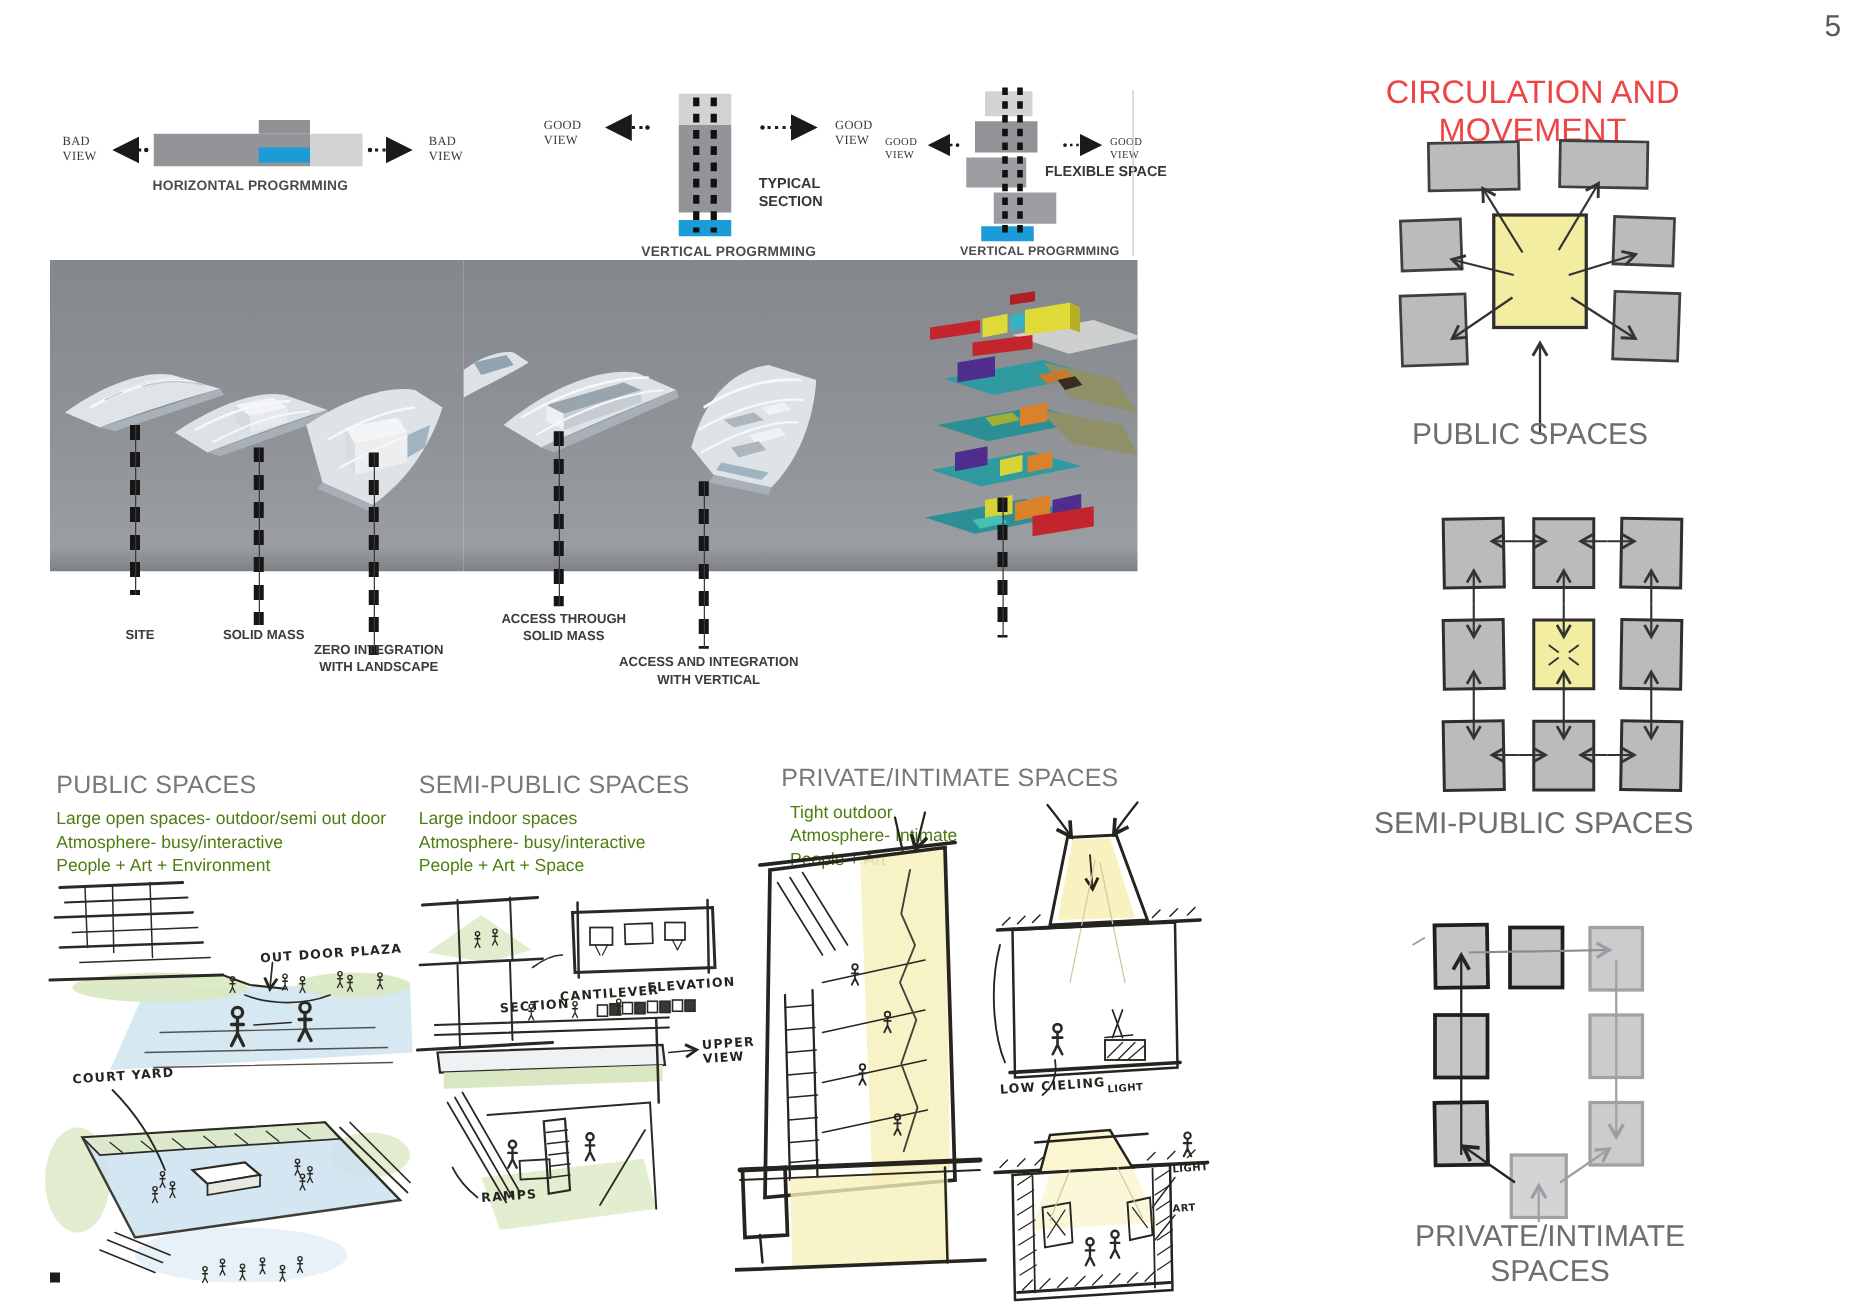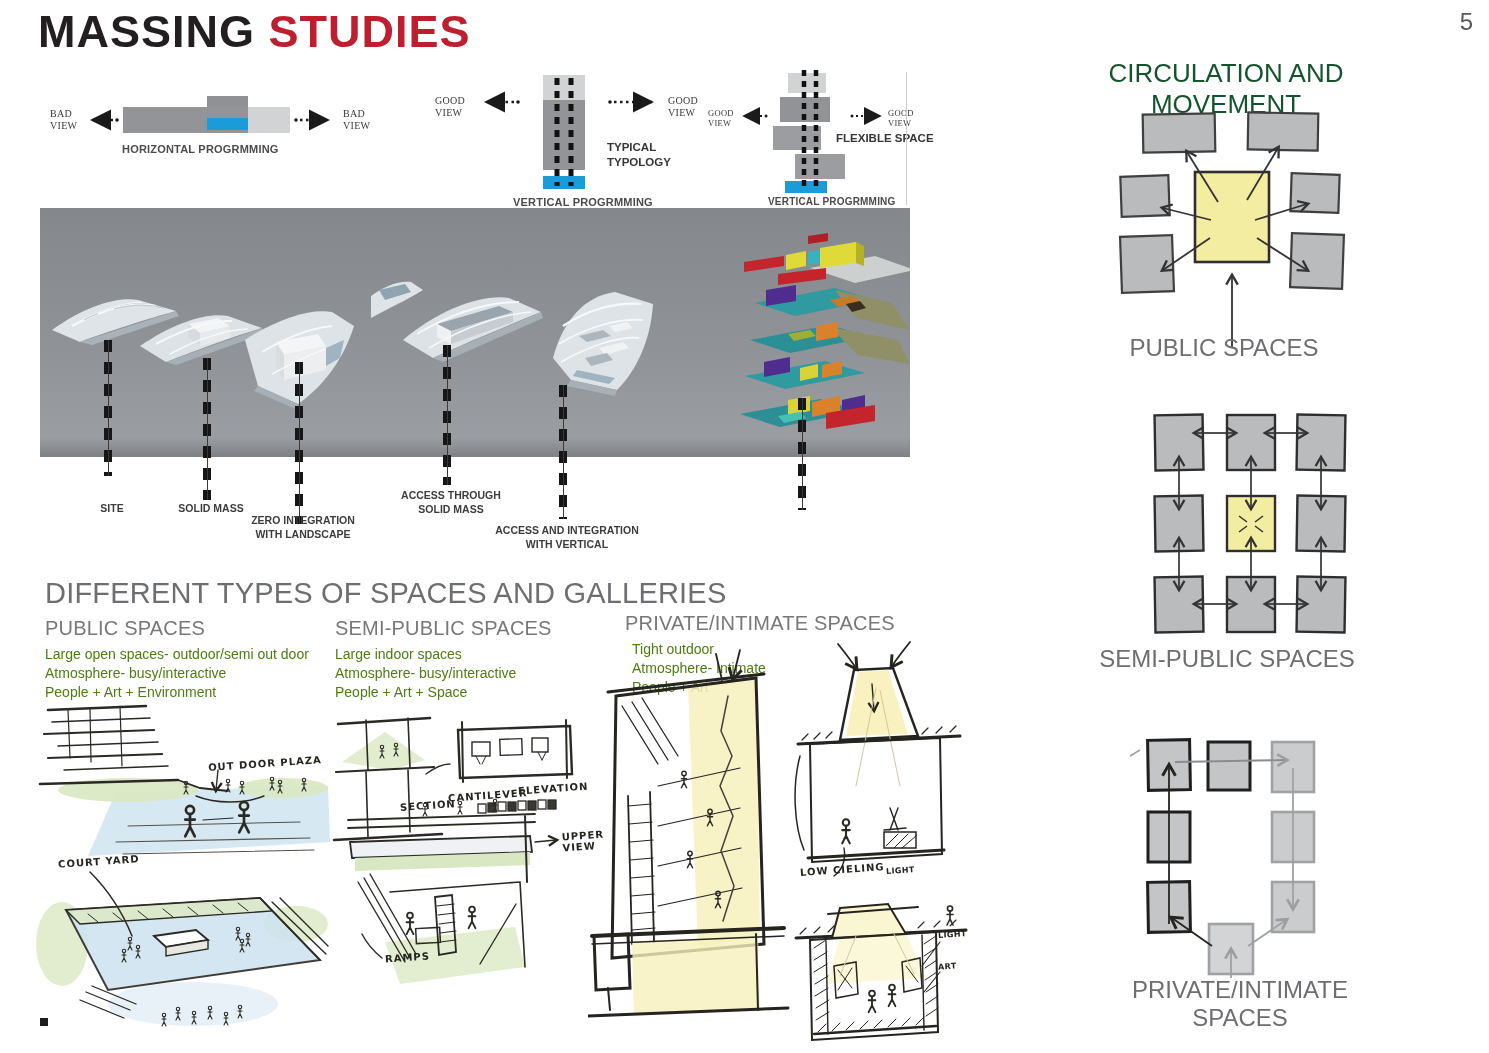--- a/index.html
+++ b/index.html
@@ -21,21 +21,21 @@
   .panel{background:linear-gradient(180deg,#84888d 0%,#8f9397 55%,#9a9da1 92%,#7d8084 100%);}
   
   .leader{width:8px;background:repeating-linear-gradient(180deg,#161616 0 12px,rgba(0,0,0,0) 12px 22px);}
   .leader::before{content:"";position:absolute;left:3.5px;top:0;bottom:0;width:1px;background:#3a3a3a;}
   .mlabel{font-size:10.5px;font-weight:bold;color:#3d3b3c;line-height:1.3;}
   
   .bigcap{font-size:29px;color:#6d6e71;letter-spacing:.2px;}
   .coltitle{font-size:20px;color:#77787b;letter-spacing:.2px;}
   .colbody{font-size:14px;color:#4d7c0f;line-height:1.34;}
   
-  .circhead{font-size:26px;color:#14532d;}
+  .circhead{font-size:26px;color:#ef4444;}
   .circlbl{font-size:24px;color:#6d6e71;}
   
   .hand{font-family:"DejaVu Sans",sans-serif;font-size:10px;font-weight:bold;color:#26241f;
         letter-spacing:1px;transform:rotate(-4deg);}
   .hand.tiny{font-size:8px;letter-spacing:.4px;}
   .crop-line{width:1px;background:#c9cacb;}
 </style>
 </head>
 <body>
 
@@ -55,24 +55,20 @@
       <marker id="chevD" viewBox="0 0 10 10" refX="7" refY="5" markerWidth="9" markerHeight="9" orient="auto">
         <path d="M1,1 L8,5 L1,9" fill="none" stroke="#26241f" stroke-width="1.8"></path>
       </marker>
       <g id="fig">
         <circle cx="0" cy="-5" r="1.7" fill="none" stroke="#2b2924" stroke-width="1.1"></circle>
         <path d="M0,-3.3 L0,2 M0,2 L-2,6 M0,2 L2,6 M-2,-1 L2,-1" fill="none" stroke="#2b2924" stroke-width="1.1"></path>
       </g>
     </defs>
   </svg>
 
-  <div class="abs title">
-    <span>MASSING</span>
-    <span class="red">STUDIES</span>
-  </div>
   <div class="abs pagenum">5</div>
 
   <svg class="abs" style="left:40px;top:85px" width="330" height="85" viewBox="0 0 330 85">
     <rect x="83" y="22" width="125" height="26" fill="#929497"></rect>
     <rect x="208" y="22" width="42" height="26" fill="#d1d3d4"></rect>
     <rect x="167" y="11" width="41" height="11" fill="#8f9194"></rect>
     <rect x="167" y="33" width="41" height="12" fill="#1b9cd8"></rect>
     <circle cx="77" cy="35" r="1.8" fill="#1a1a1a"></circle>
     <line x1="73" y1="35" x2="52" y2="35" stroke="#1a1a1a" stroke-width="2.4" stroke-dasharray="2.5 3.5" marker-end="url(#tri)"></line>
     <circle cx="256" cy="35" r="1.8" fill="#1a1a1a"></circle>
@@ -93,21 +89,21 @@
     <circle cx="88" cy="34" r="1.8" fill="#1a1a1a"></circle>
     <line x1="84" y1="34" x2="56" y2="34" stroke="#1a1a1a" stroke-width="2.4" stroke-dasharray="2.5 3.5" marker-end="url(#tri)"></line>
     <circle cx="180" cy="34" r="1.8" fill="#1a1a1a"></circle>
     <line x1="184" y1="34" x2="222" y2="34" stroke="#1a1a1a" stroke-width="2.4" stroke-dasharray="2.5 3.5" marker-end="url(#tri)"></line>
   </svg>
   <div class="abs viewlbl pre" style="left:435px;top:95px">GOOD
 VIEW</div>
   <div class="abs viewlbl pre" style="left:668px;top:95px">GOOD
 VIEW</div>
   <div class="abs dtitle pre" style="left:607px;top:140px">TYPICAL
-TYPOLOGY</div>
+SECTION</div>
   <div class="abs dcap" style="left:513px;top:196px">VERTICAL PROGRMMING</div>
 
   <svg class="abs" style="left:700px;top:68px" width="285" height="140" viewBox="0 0 285 140">
     <rect x="88" y="5" width="38" height="20" fill="#d1d3d4"></rect>
     <rect x="80" y="29" width="50" height="25" fill="#919396"></rect>
     <rect x="73" y="58" width="48" height="24" fill="#9b9da0"></rect>
     <rect x="95" y="86" width="50" height="25" fill="#9b9da0"></rect>
     <rect x="85" y="113" width="42" height="12" fill="#1b9cd8"></rect>
     <line x1="104" y1="2" x2="104" y2="123" stroke="#111" stroke-width="4.5" stroke-dasharray="6 5"></line>
     <line x1="116" y1="2" x2="116" y2="123" stroke="#111" stroke-width="4.5" stroke-dasharray="6 5"></line>
@@ -226,21 +222,20 @@
 
   <div class="abs mlabel ctr pre" style="left:112px;top:502px">SITE</div>
   <div class="abs mlabel ctr pre" style="left:211px;top:502px">SOLID MASS</div>
   <div class="abs mlabel ctr pre" style="left:303px;top:514px">ZERO INTEGRATION
 WITH LANDSCAPE</div>
   <div class="abs mlabel ctr pre" style="left:451px;top:489px">ACCESS THROUGH
 SOLID MASS</div>
   <div class="abs mlabel ctr pre" style="left:567px;top:524px">ACCESS AND INTEGRATION
 WITH VERTICAL</div>
 
-  <div class="abs bigcap" style="left:45px;top:577px">DIFFERENT TYPES OF SPACES AND GALLERIES</div>
   <div class="abs coltitle" style="left:45px;top:617px">PUBLIC SPACES</div>
   <div class="abs coltitle" style="left:335px;top:617px">SEMI-PUBLIC SPACES</div>
   <div class="abs coltitle" style="left:625px;top:612px">PRIVATE/INTIMATE SPACES</div>
   <div class="abs colbody pre" style="left:45px;top:645px">Large open spaces- outdoor/semi out door
 Atmosphere- busy/interactive
 People + Art + Environment</div>
   <div class="abs colbody pre" style="left:335px;top:645px">Large indoor spaces
 Atmosphere- busy/interactive
 People + Art + Space</div>
   <div class="abs colbody pre" style="left:632px;top:640px">Tight outdoor

